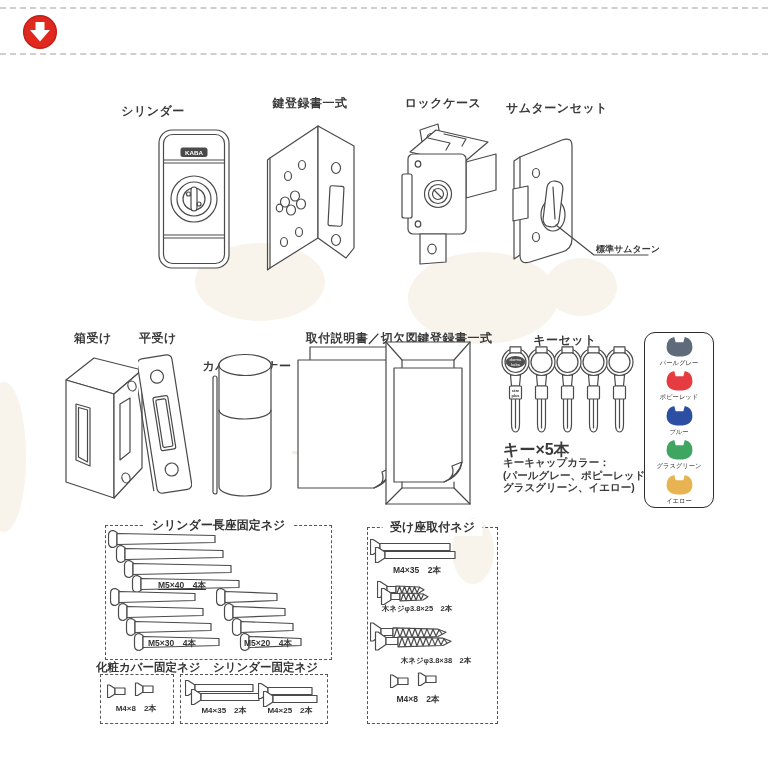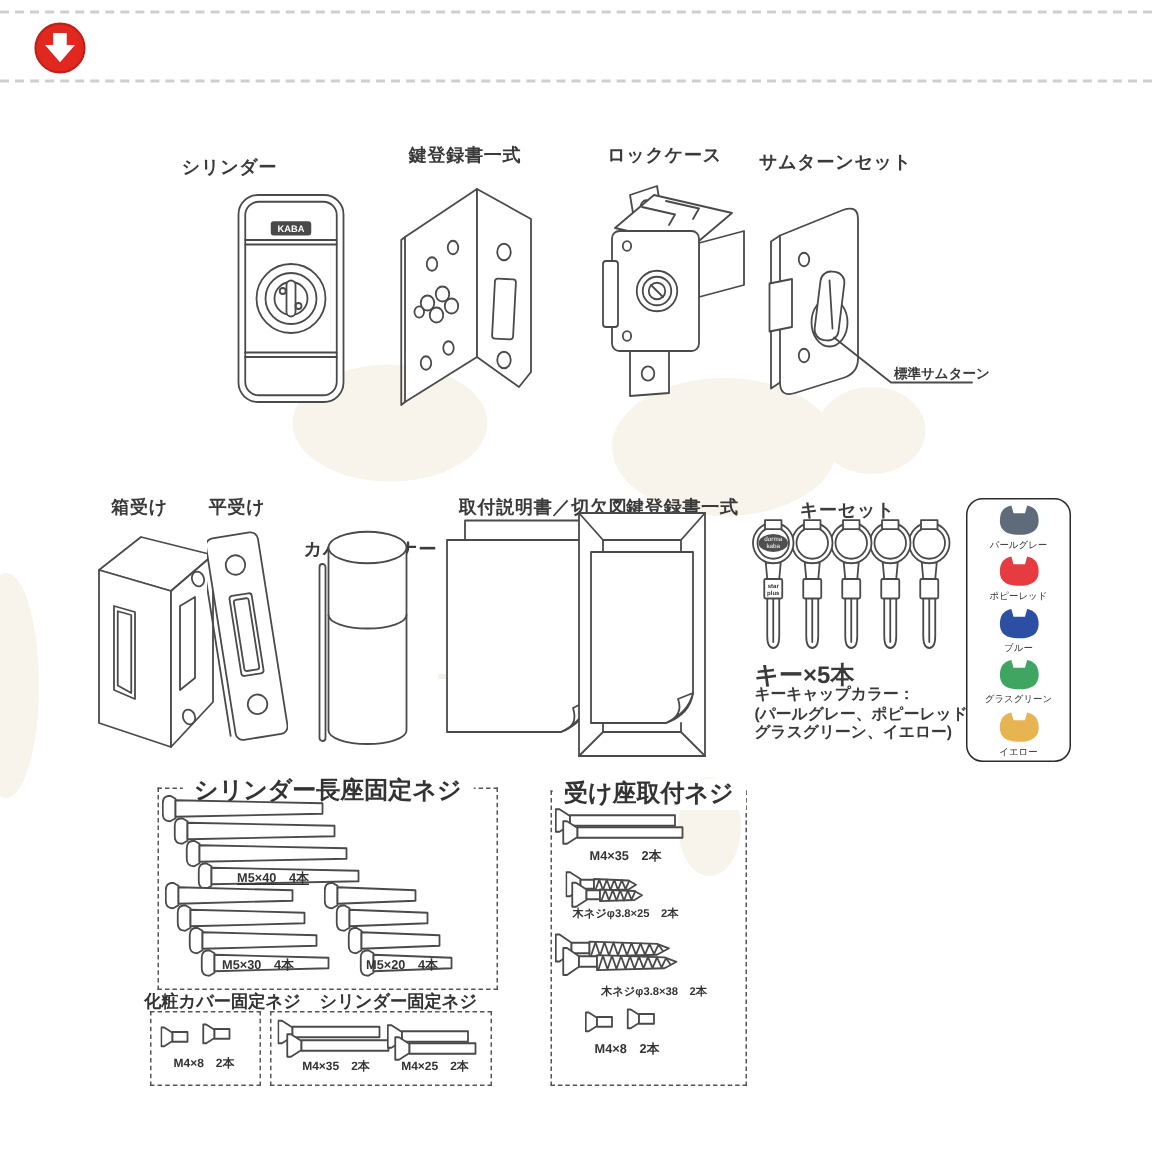--- a/index.html
+++ b/index.html
@@ -8,21 +8,21 @@
   .abs{position:absolute;}
   .dash{position:absolute;left:0;right:0;border-top:2px dashed #cfcfcf;height:0;}
   .pagetitle{position:absolute;left:64px;top:16px;font-size:27px;font-weight:bold;
              color:#4a4a4a;letter-spacing:2px;white-space:nowrap;}
   .plabel{position:absolute;font-size:12px;font-weight:bold;color:#3a3a3a;
           white-space:nowrap;text-align:center;letter-spacing:0.5px;}
   .note{position:absolute;font-size:9px;font-weight:bold;color:#3a3a3a;white-space:nowrap;}
   .ktext{position:absolute;font-size:10.5px;font-weight:bold;color:#3a3a3a;white-space:nowrap;}
   .screwbox{position:absolute;border:1.4px dashed #555;background:transparent;}
   .boxtitle{position:absolute;top:-9px;left:50%;transform:translateX(-50%);
-            background:#fff;padding:0 8px;font-size:16px;font-weight:bold;
+            background:#fff;padding:0 8px;font-size:12px;font-weight:bold;
             color:#333;white-space:nowrap;}
   .outtitle{position:absolute;font-size:11.5px;font-weight:bold;color:#333;white-space:nowrap;}
   .slabel{position:absolute;font-size:8.5px;font-weight:bold;color:#333;
           text-align:center;white-space:nowrap;}
   .slabel.tiny{font-size:7.5px;}
   .ln{stroke:#4a4a4a;stroke-width:1.2;fill:none;stroke-linejoin:round;stroke-linecap:round;}
   .fw{stroke:#4a4a4a;stroke-width:1.2;fill:#fff;stroke-linejoin:round;stroke-linecap:round;}
   .wm{position:absolute;background:#f8f4ec;border-radius:50%;}
   .wmtext{position:absolute;left:292px;top:444px;font-size:30px;font-weight:bold;
           color:#f3efe4;letter-spacing:2px;}

